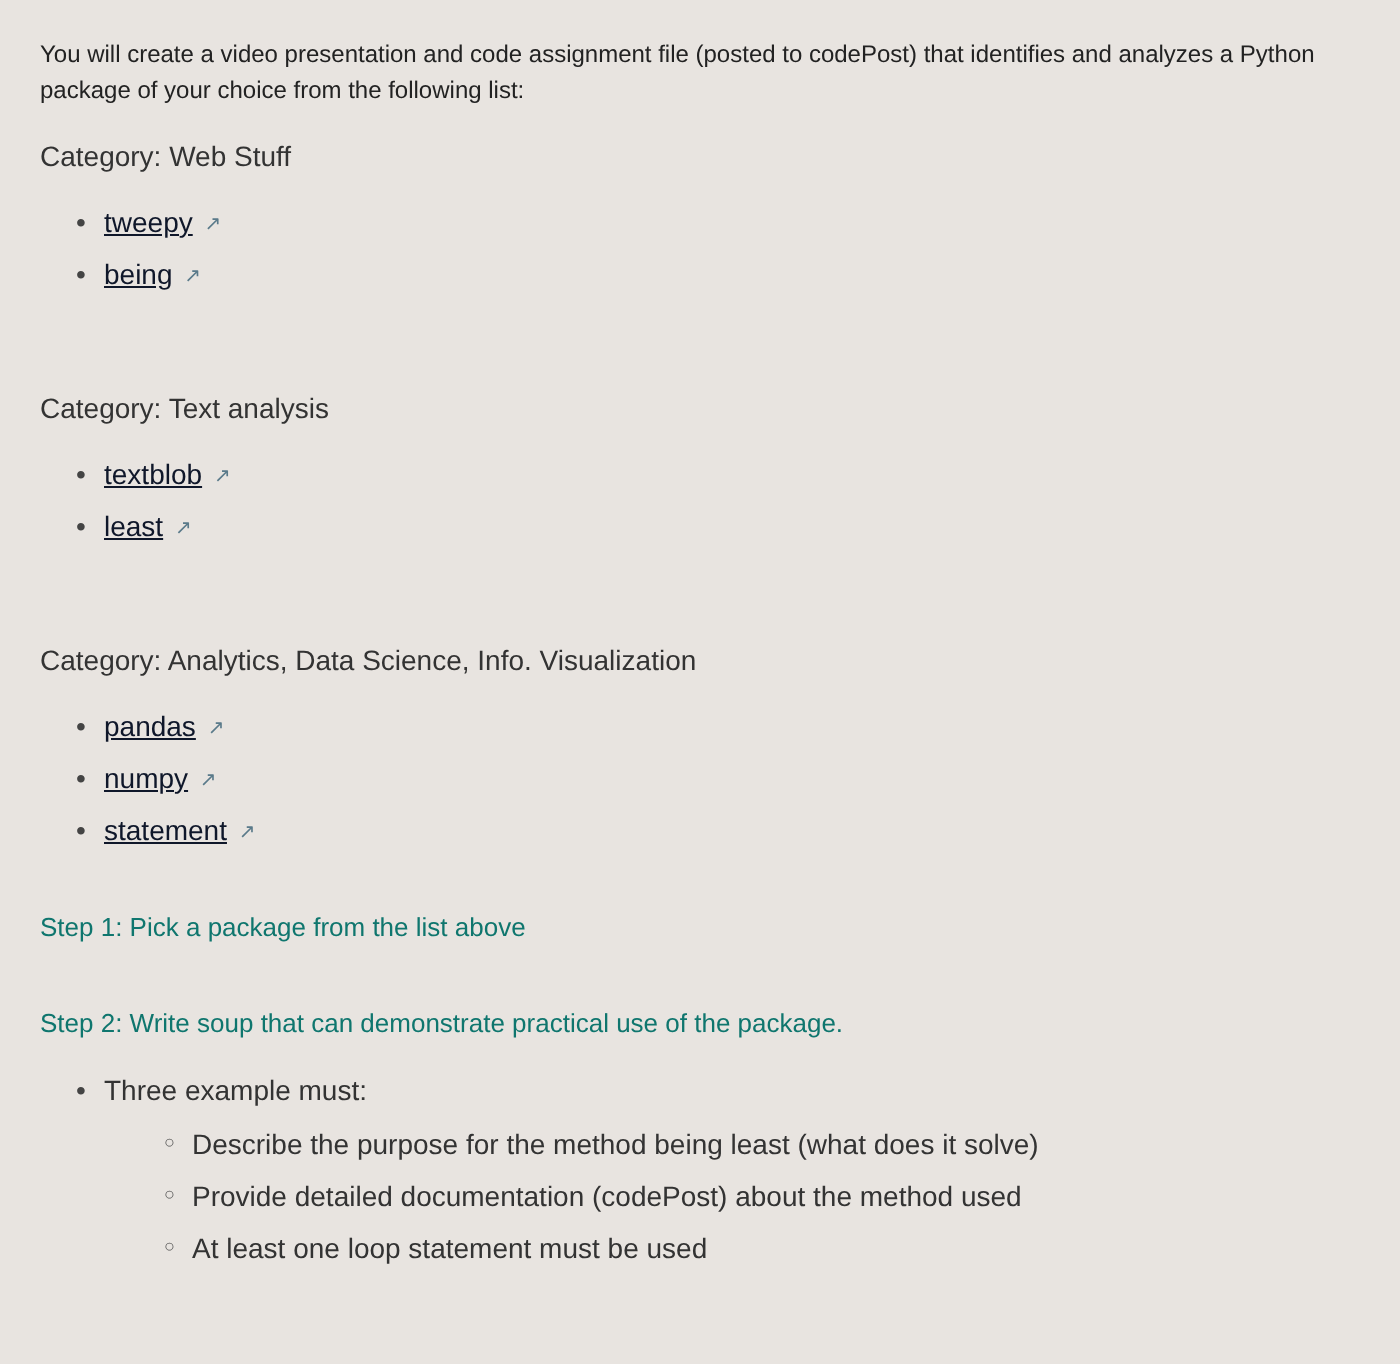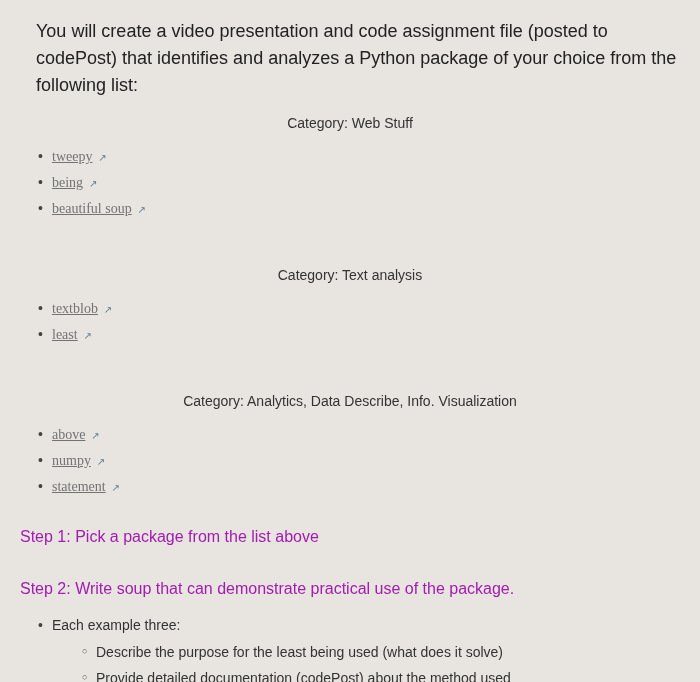--- a/index.html
+++ b/index.html
@@ -10,31 +10,29 @@
     body {
       font-family: -apple-system, BlinkMacSystemFont, "Segoe UI", Helvetica, Arial, sans-serif;
       background: #e8e4e0;
       color: #2a2a2a;
       padding: 18px 20px;
       font-size: 14px;
       line-height: 1.5;
       width: 700px;
     }
     .intro {
-      font-size: 18px;
+      font-size: 12px;
       margin-bottom: 14px;
       color: #222;
-      margin-left: 16px;
     }
     .category {
       font-size: 14px;
       margin-bottom: 12px;
       margin-top: 6px;
       color: #333;
-      text-align: center;
     }
     ul {
       list-style: none;
       padding-left: 18px;
       margin-bottom: 26px;
     }
     ul.sub {
       margin-bottom: 4px;
       margin-top: 6px;
       padding-left: 30px;
@@ -51,35 +49,34 @@
       left: 0;
       color: #444;
     }
     li.sub::before {
       content: "○";
       font-size: 9px;
       top: 3px;
       color: #555;
     }
     .link-item a {
-      color: #737373;
+      color: #0f172a;
       text-decoration: underline;
       cursor: pointer;
-      font-family: Liberation Serif, serif;
     }
     .ext-icon {
       display: inline-block;
       margin-left: 2px;
       font-size: 10px;
       color: #5a7a8a;
       vertical-align: middle;
     }
     .step {
-      font-size: 16px;
-      color: #a21caf;
+      font-size: 13px;
+      color: #0f766e;
       margin-top: 28px;
       margin-bottom: 14px;
     }
     .step2-list {
       padding-left: 18px;
     }
     .spacer {
       height: 14px;
     }
   </style>
@@ -91,65 +88,61 @@
 <p class="category">Category: Web Stuff</p>
 <ul>
   <li class="link-item">
     <a>tweepy</a>
     <span class="ext-icon">↗</span>
   </li>
   <li class="link-item">
     <a>being</a>
     <span class="ext-icon">↗</span>
   </li>
-  <li class="link-item">
-    <a>beautiful soup</a>
-    <span class="ext-icon">↗</span>
-  </li>
 </ul>
 
 <div class="spacer"></div>
 
 <p class="category">Category: Text analysis</p>
 <ul>
   <li class="link-item">
     <a>textblob</a>
     <span class="ext-icon">↗</span>
   </li>
   <li class="link-item">
     <a>least</a>
     <span class="ext-icon">↗</span>
   </li>
 </ul>
 
 <div class="spacer"></div>
 
-<p class="category">Category: Analytics, Data Describe, Info. Visualization</p>
+<p class="category">Category: Analytics, Data Science, Info. Visualization</p>
 <ul>
   <li class="link-item">
-    <a>above</a>
+    <a>pandas</a>
     <span class="ext-icon">↗</span>
   </li>
   <li class="link-item">
     <a>numpy</a>
     <span class="ext-icon">↗</span>
   </li>
   <li class="link-item">
     <a>statement</a>
     <span class="ext-icon">↗</span>
   </li>
 </ul>
 
 <p class="step">Step 1: Pick a package from the list above</p>
 
 <p class="step">Step 2: Write soup that can demonstrate practical use of the package.</p>
 
 <ul class="step2-list">
   <li>
-    <span>Each example three:</span>
+    <span>Three example must:</span>
     <ul class="sub">
-      <li class="sub">Describe the purpose for the least being used (what does it solve)</li>
+      <li class="sub">Describe the purpose for the method being least (what does it solve)</li>
       <li class="sub">Provide detailed documentation (codePost) about the method used</li>
       <li class="sub">At least one loop statement must be used</li>
 
     </ul>
   </li>
 </ul>
 
 </body></html>

